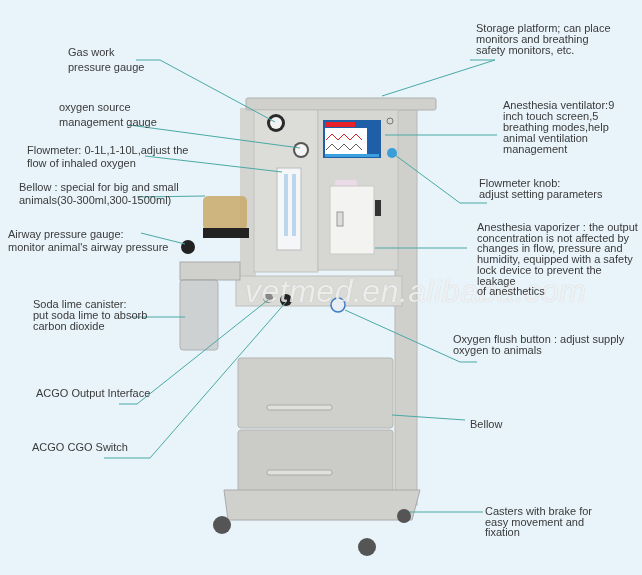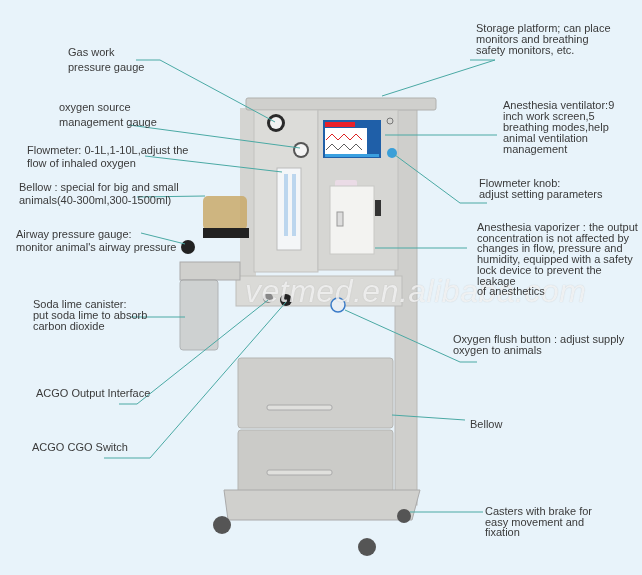--- a/index.html
+++ b/index.html
@@ -89,34 +89,34 @@
   </g>
 </svg>
 
 <div class="lbl" style="left:68px;top:45px;line-height:15px">Gas work
 pressure gauge</div>
 <div class="lbl" style="left:59px;top:100px;line-height:15px">oxygen source
 management gauge</div>
 <div class="lbl" style="left:27px;top:144px">Flowmeter: 0-1L,1-10L,adjust the
 flow of inhaled oxygen</div>
 <div class="lbl" style="left:19px;top:181px">Bellow : special for big and small
-animals(40-300ml,300-1500ml)</div>
-<div class="lbl" style="left:16px;top:228px">Airway pressure gauge:
+animals(30-300ml,300-1500ml)</div>
+<div class="lbl" style="left:8px;top:228px">Airway pressure gauge:
 monitor animal's airway pressure</div>
 <div class="lbl" style="left:33px;top:299px;line-height:11px">Soda lime canister:
 put soda lime to absorb
 carbon dioxide</div>
 <div class="lbl" style="left:36px;top:387px">ACGO Output Interface</div>
 <div class="lbl" style="left:32px;top:441px">ACGO  CGO Switch</div>
 
 <div class="lbl" style="left:476px;top:23px;line-height:11px">Storage platform; can place
 monitors and breathing
 safety monitors, etc.</div>
 <div class="lbl" style="left:503px;top:100px;line-height:11px">Anesthesia ventilator:9
-inch work screen,5
+inch touch screen,5
 breathing modes,help
 animal ventilation
 management</div>
 <div class="lbl" style="left:479px;top:178px;line-height:11px">Flowmeter knob:
 adjust setting parameters</div>
 <div class="lbl" style="left:477px;top:222px;line-height:10.7px">Anesthesia vaporizer : the output
 concentration is not affected by
 changes in flow, pressure and
 humidity, equipped with a safety
 lock device to prevent the leakage

